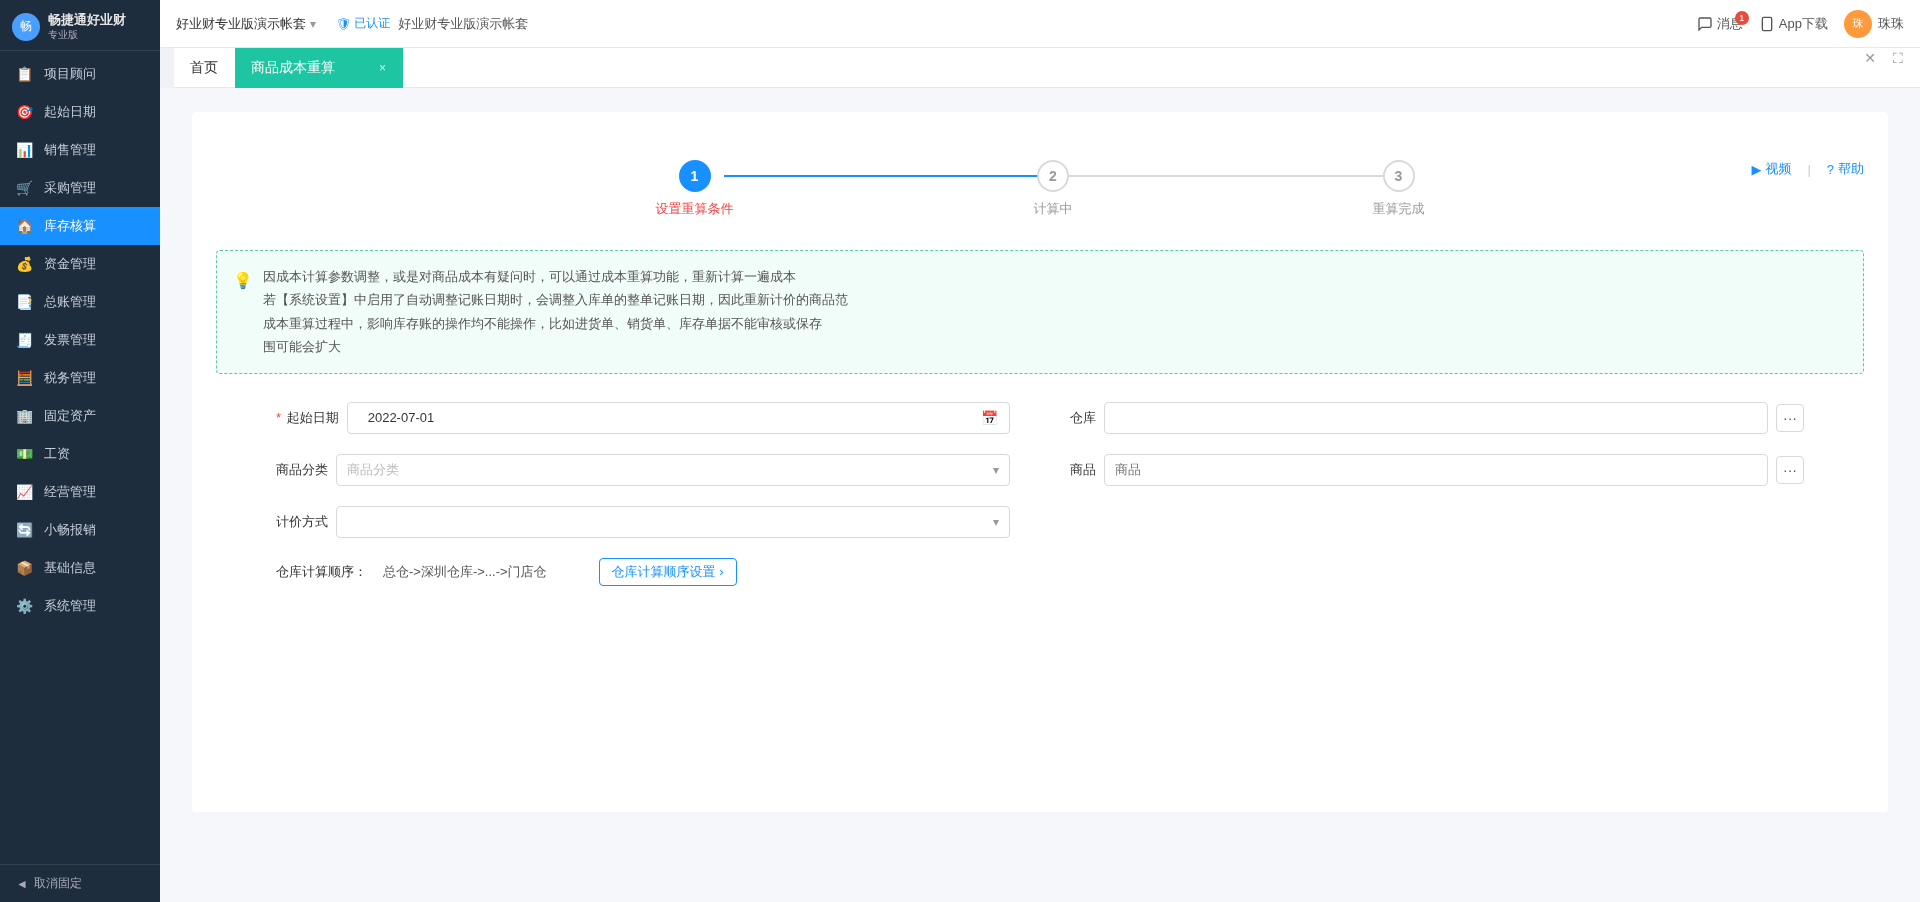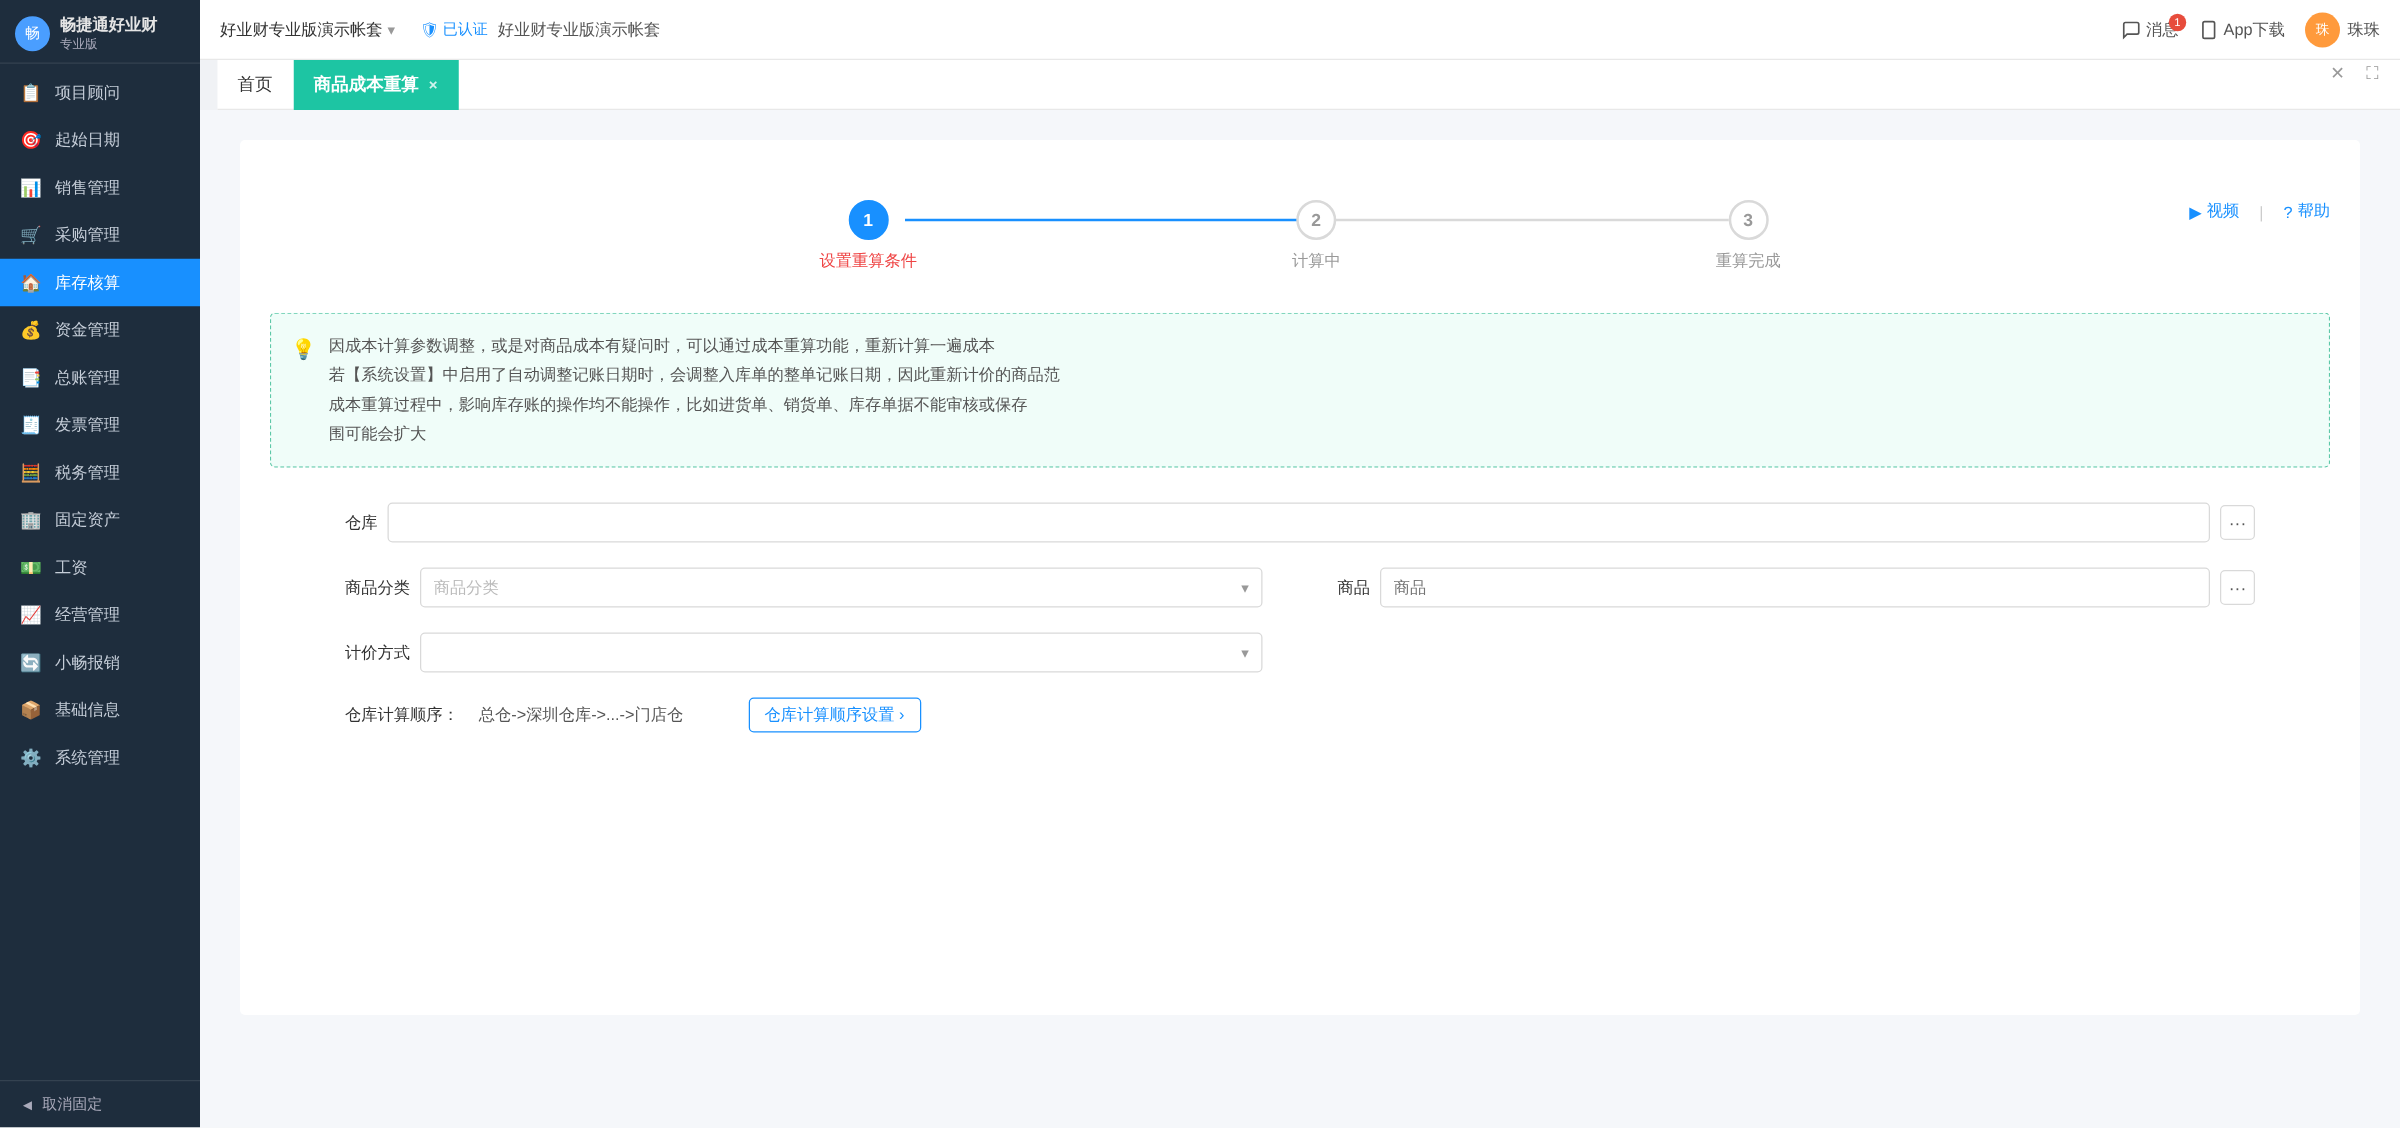--- a/index.html
+++ b/index.html
@@ -147,21 +147,22 @@
       padding: 0 16px;
       cursor: pointer;
       font-size: 14px;
       color: #555;
       border-right: 1px solid transparent;
     }
     .tab-item.home { color: #333; }
     .tab-item.active {
       background: #1dc5a3;
       color: #fff;
-      font-weight: 700;
+      font-weight: 400;
+      gap: 36px;
     }
     .tab-close {
       margin-left: 8px;
       font-size: 12px;
       color: rgba(255,255,255,0.8);
       cursor: pointer;
     }
     .tabbar-controls {
       margin-left: auto;
       display: flex;
@@ -580,20 +581,30 @@
           <div>若【系统设置】中启用了自动调整记账日期时，会调整入库单的整单记账日期，因此重新计价的商品范</div>
           <div>成本重算过程中，影响库存账的操作均不能操作，比如进货单、销货单、库存单据不能审核或保存</div>
           <div>围可能会扩大</div>
         </div>
       </div>
 
       <div class="form-section">
 
         <div class="form-row">
           <div class="form-field">
+            <span class="form-label">
+              <span class="required">*</span>
+              <span>起始日期</span>
+            </span>
+            <div class="form-input-with-icon">
+              <input type="text" class="form-input" value="2022-07-01" style="border: none; outline: none; width: 100%; background: transparent;">
+              <span class="calendar-icon">📅</span>
+            </div>
+          </div>
+          <div class="form-field">
             <span class="form-label">仓库</span>
             <div style="flex:1;display:flex;align-items:center;gap:4px;">
               <div class="form-input-with-icon" style="flex:1;">
                 <input type="text" style="border: none; outline: none; flex: 1 1 0%; background: transparent; font-size: 13px;">
               </div>
               <div class="form-dots-btn">···</div>
             </div>
           </div>
         </div>
 

